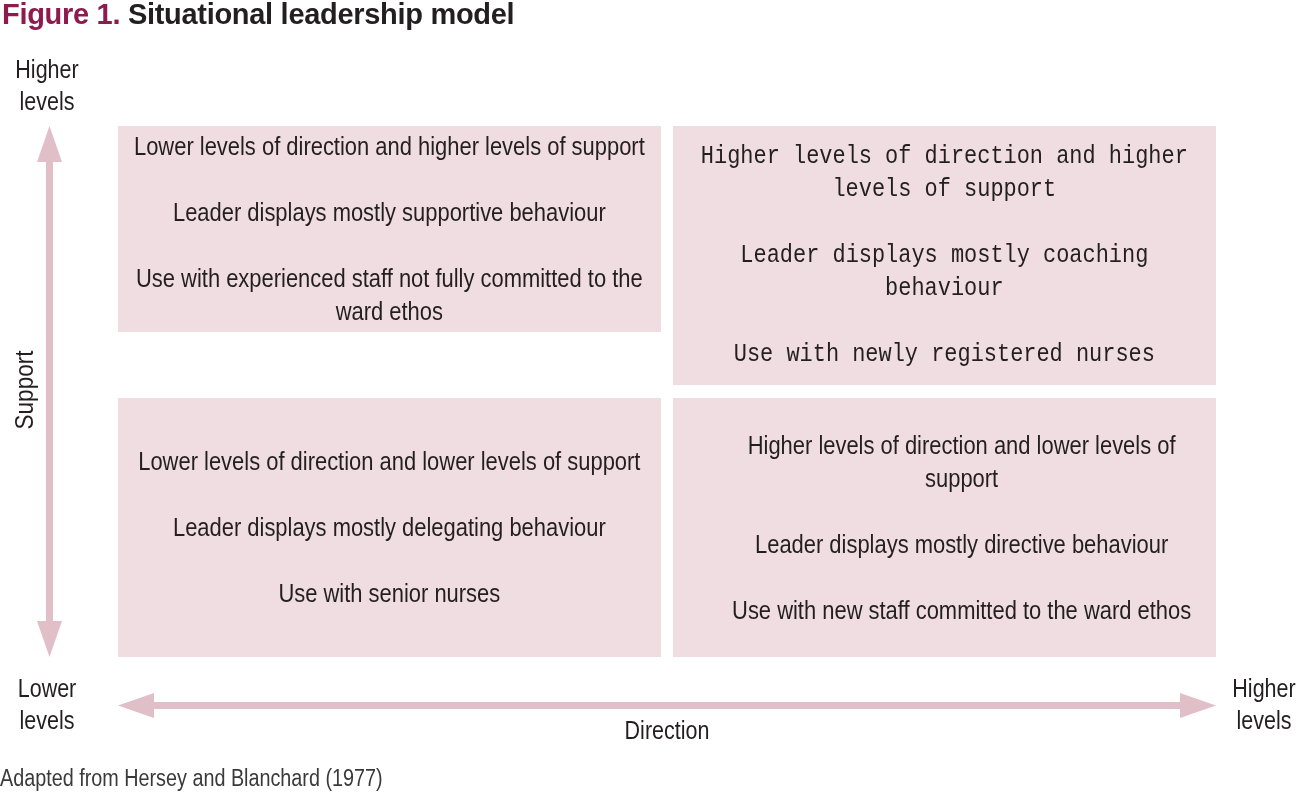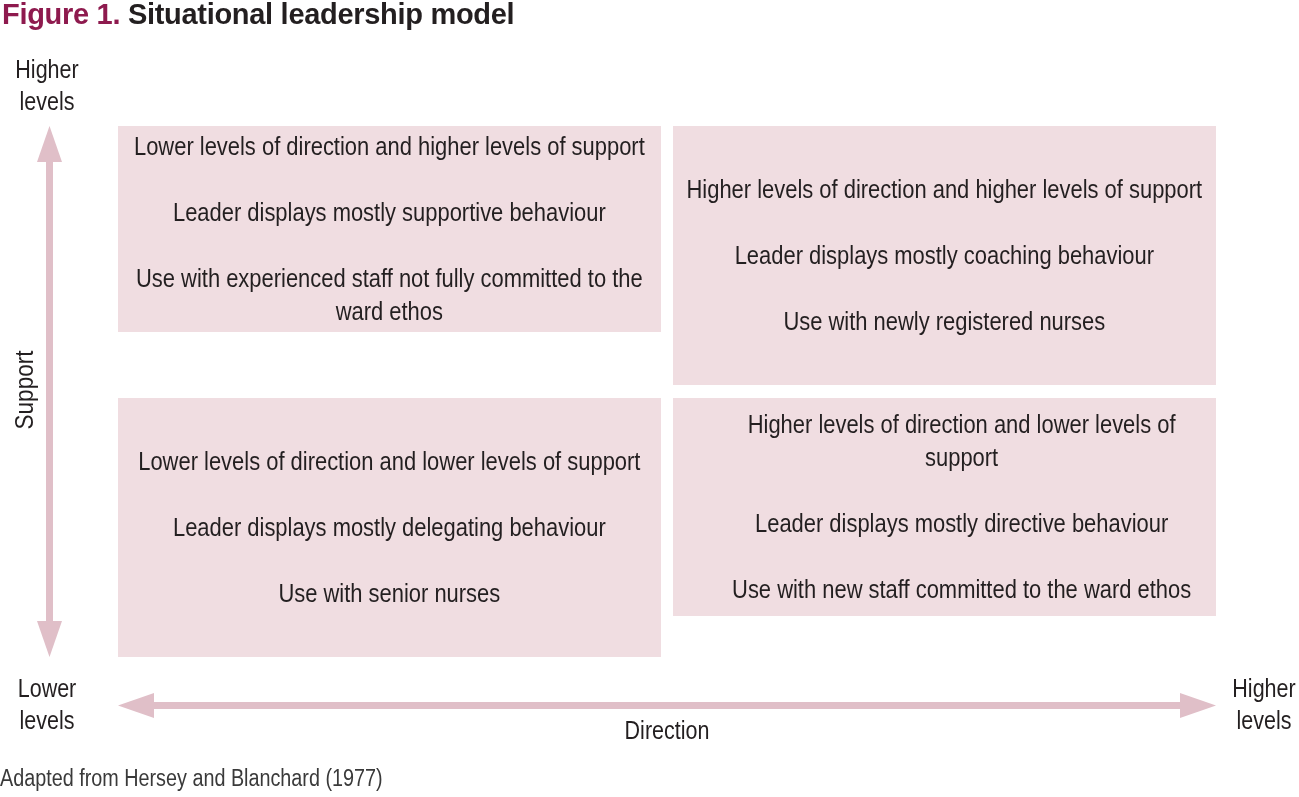--- a/index.html
+++ b/index.html
@@ -53,29 +53,29 @@
     <polygon points="118,705.5 154,693 154,718"></polygon>
     <polygon points="1216,705.5 1180,693 1180,718"></polygon>
   </g>
 </svg>
 
 <div class="quad" style="left:118px; top:126px; width:543px; height:206px;">
   <p>Lower levels of direction and higher levels of support</p>
   <p>Leader displays mostly supportive behaviour</p>
   <p>Use with experienced staff not fully committed to the ward ethos</p>
 </div>
-<div class="quad" style="left:673px; top:126px; width:543px; height:259px;">
+<div class="quad" style="left:673px; top:126px; width:543px; height:259px;font-family:Liberation Mono, monospace;">
   <p>Higher levels of direction and higher levels of support</p>
   <p>Leader displays mostly coaching behaviour</p>
   <p>Use with newly registered nurses</p>
 </div>
 <div class="quad" style="left:118px; top:398px; width:543px; height:259px;">
   <p>Lower levels of direction and lower levels of support</p>
   <p>Leader displays mostly delegating behaviour</p>
   <p>Use with senior nurses</p>
 </div>
-<div class="quad" style="left:673px; top:398px; width:543px; height:218px;padding-left:44px;">
+<div class="quad" style="left:673px; top:398px; width:543px; height:259px;padding-left:44px;">
   <p>Higher levels of direction and lower levels of support</p>
   <p>Leader displays mostly directive behaviour</p>
   <p>Use with new staff committed to the ward ethos</p>
 </div>
 
 <div class="caption">Adapted from Hersey and Blanchard (1977)</div>
 
 </body></html>

